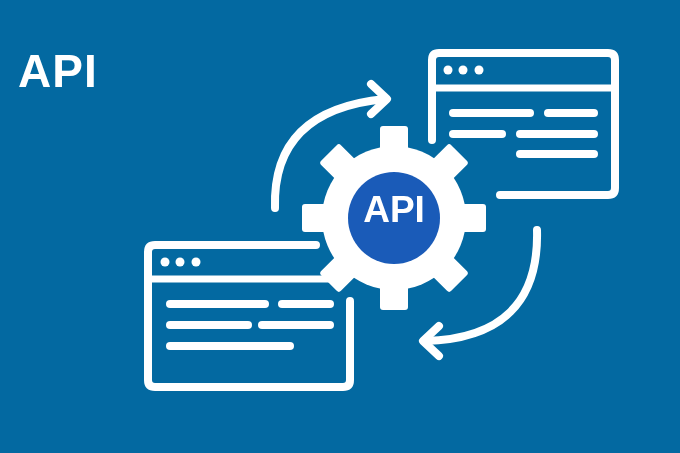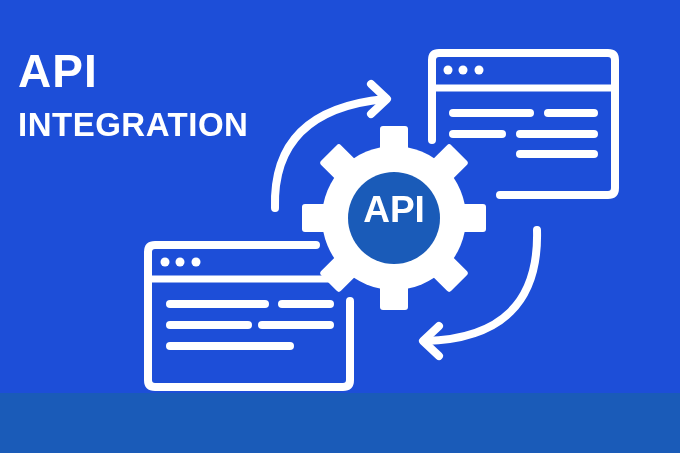--- a/index.html
+++ b/index.html
@@ -2,21 +2,21 @@
 <html><head>
   <meta charset="utf-8">
   <style>
     html, body { margin: 0; padding: 0; }
     body {
       width: 680px; height: 453px; overflow: hidden;
       background: #1a5bb8;
       font-family: "Liberation Sans", "DejaVu Sans", sans-serif;
       position: relative;
     }
-    .canvas { position: absolute; left: 0; top: 0; width: 680px; height: 393px; background: #1d4ed8; }
+    .canvas { position: absolute; left: 0; top: 0; width: 680px; height: 453px; background: #0369a1; }
     .title-block { position: absolute; left: 18px; top: 48px; color: #ffffff; }
     .title-main {
       font-weight: 700; font-size: 46px; line-height: 46px; letter-spacing: 1px;
       display: block;
     }
     .title-sub {
       font-weight: 700; font-size: 33px; line-height: 34px; letter-spacing: 0.5px;
       display: block; margin-top: 14px;
     }
     svg.art { position: absolute; left: 0; top: 0; }
@@ -25,21 +25,20 @@
       color: #ffffff; font-weight: 700; font-size: 37px; line-height: 40px;
     }
   </style>
 </head>
 <body>
 
 <div class="canvas">
 
   <div class="title-block">
     <span class="title-main">API</span>
-    <span class="title-sub">INTEGRATION</span>
   </div>
 
   <svg class="art" width="680" height="453" viewBox="0 0 680 453">
     <g fill="none" stroke="#ffffff" stroke-linecap="round" stroke-linejoin="round">
 
       <g>
         <path d="M 432 140 L 432 60 Q 432 53 439 53 L 608 53 Q 615 53 615 60 L 615 188 Q 615 195 608 195 L 500 195" stroke-width="8"></path>
         <line x1="432" y1="88" x2="615" y2="88" stroke-width="7"></line>
         <line x1="453" y1="113" x2="530" y2="113" stroke-width="8"></line>
         <line x1="548" y1="113" x2="594" y2="113" stroke-width="8"></line>

